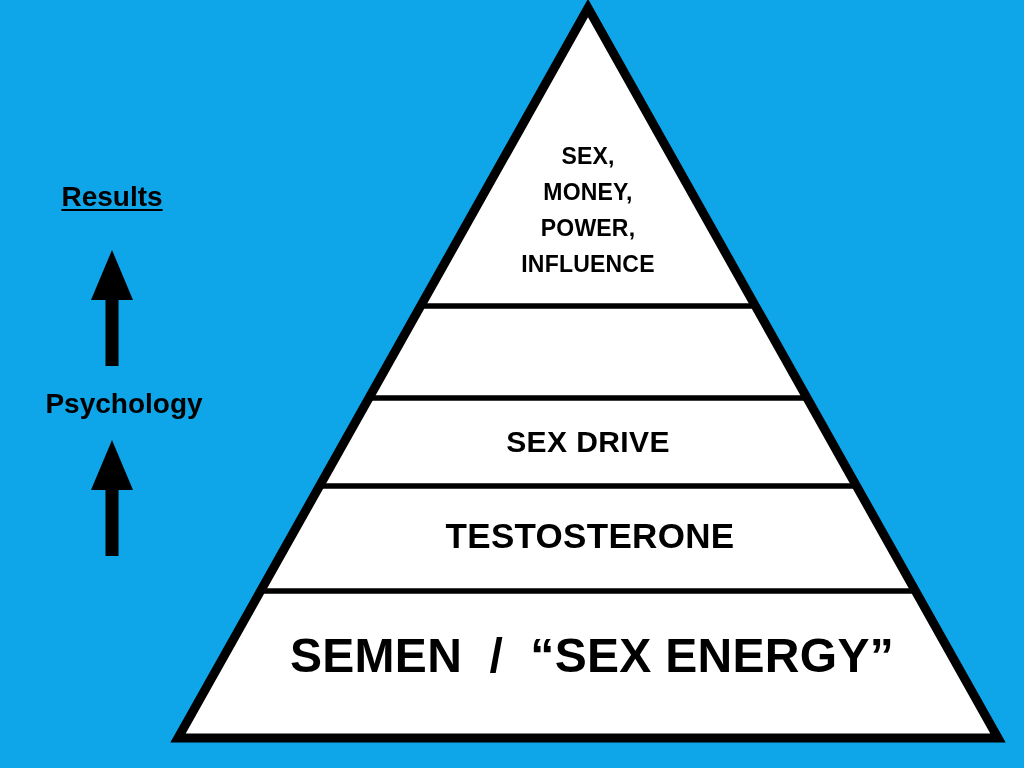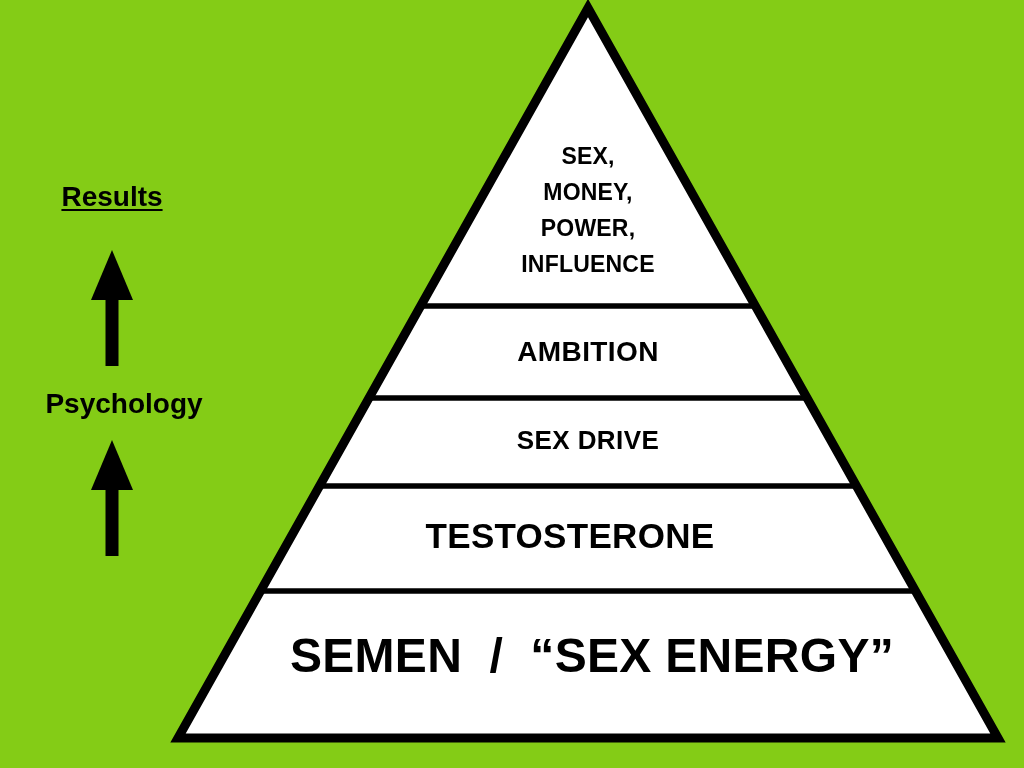--- a/index.html
+++ b/index.html
@@ -11,21 +11,21 @@
     width: 1024px;
     height: 768px;
     overflow: hidden;
     font-family: "Liberation Sans", sans-serif;
     color: #000000;
   }
   #stage {
     position: relative;
     width: 1024px;
     height: 768px;
-    background: #84cc16;
+    background: #0ea5e9;
   }
   #diagram-svg {
     position: absolute;
     left: 0;
     top: 0;
     width: 1024px;
     height: 768px;
   }
   .tier-text {
     position: absolute;
@@ -51,26 +51,26 @@
     top: 338px;
     width: 420px;
     font-size: 28px;
     letter-spacing: 0.4px;
   }
   
   #tier-sexdrive {
     left: 358px;
     top: 427px;
     width: 460px;
-    font-size: 26px;
+    font-size: 30px;
     letter-spacing: 0.4px;
   }
   
   #tier-testosterone {
-    left: 308px;
+    left: 328px;
     top: 518px;
     width: 524px;
     font-size: 35px;
     letter-spacing: 0.3px;
   }
   
   #tier-base {
     left: 212px;
     top: 632px;
     width: 760px;
@@ -130,21 +130,20 @@
       <polygon points="112,440 133,490 91,490" fill="#000000"></polygon>
     </g>
 
   </svg>
 
   <div class="tier-text" id="tier-apex">SEX,
 MONEY,
 POWER,
 INFLUENCE</div>
 
-  <div class="tier-text" id="tier-ambition">AMBITION</div>
 
   <div class="tier-text" id="tier-sexdrive">SEX DRIVE</div>
 
   <div class="tier-text" id="tier-testosterone">TESTOSTERONE</div>
 
   <div class="tier-text" id="tier-base">SEMEN  /  “SEX ENERGY”</div>
 
   <div class="side-label" id="label-psychology">Psychology</div>
 
   <div class="side-label" id="label-results">Results</div>

